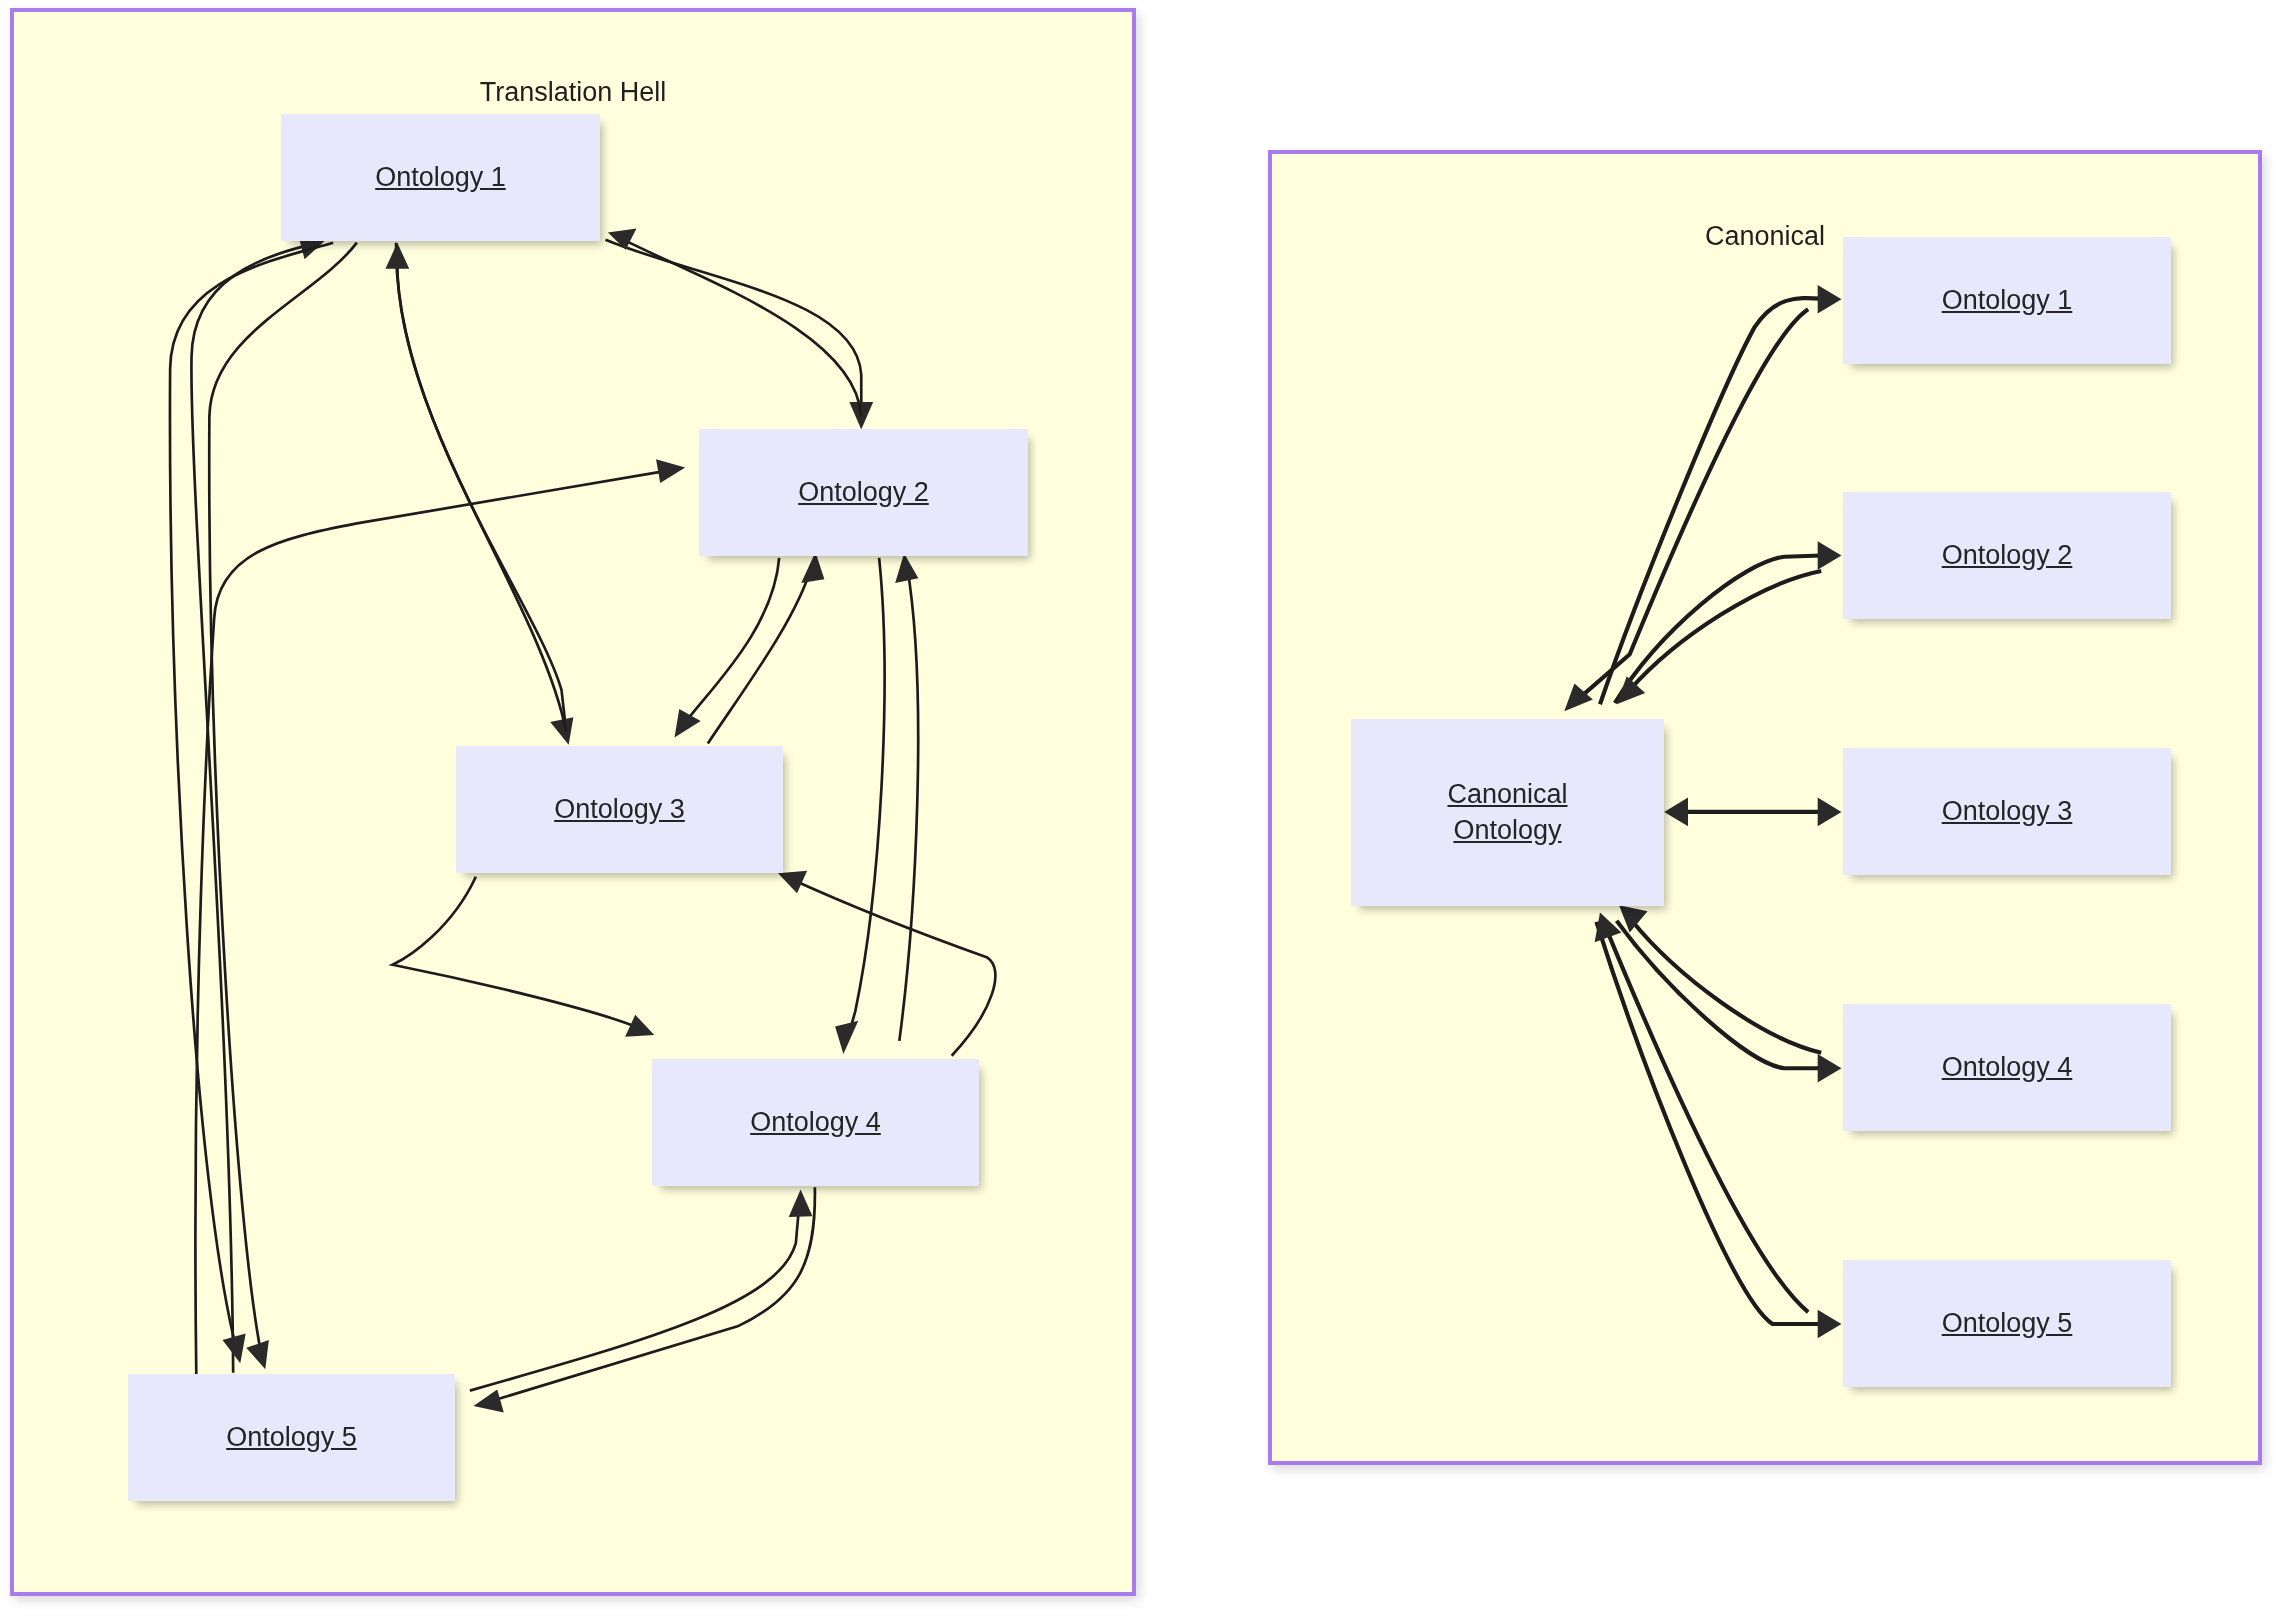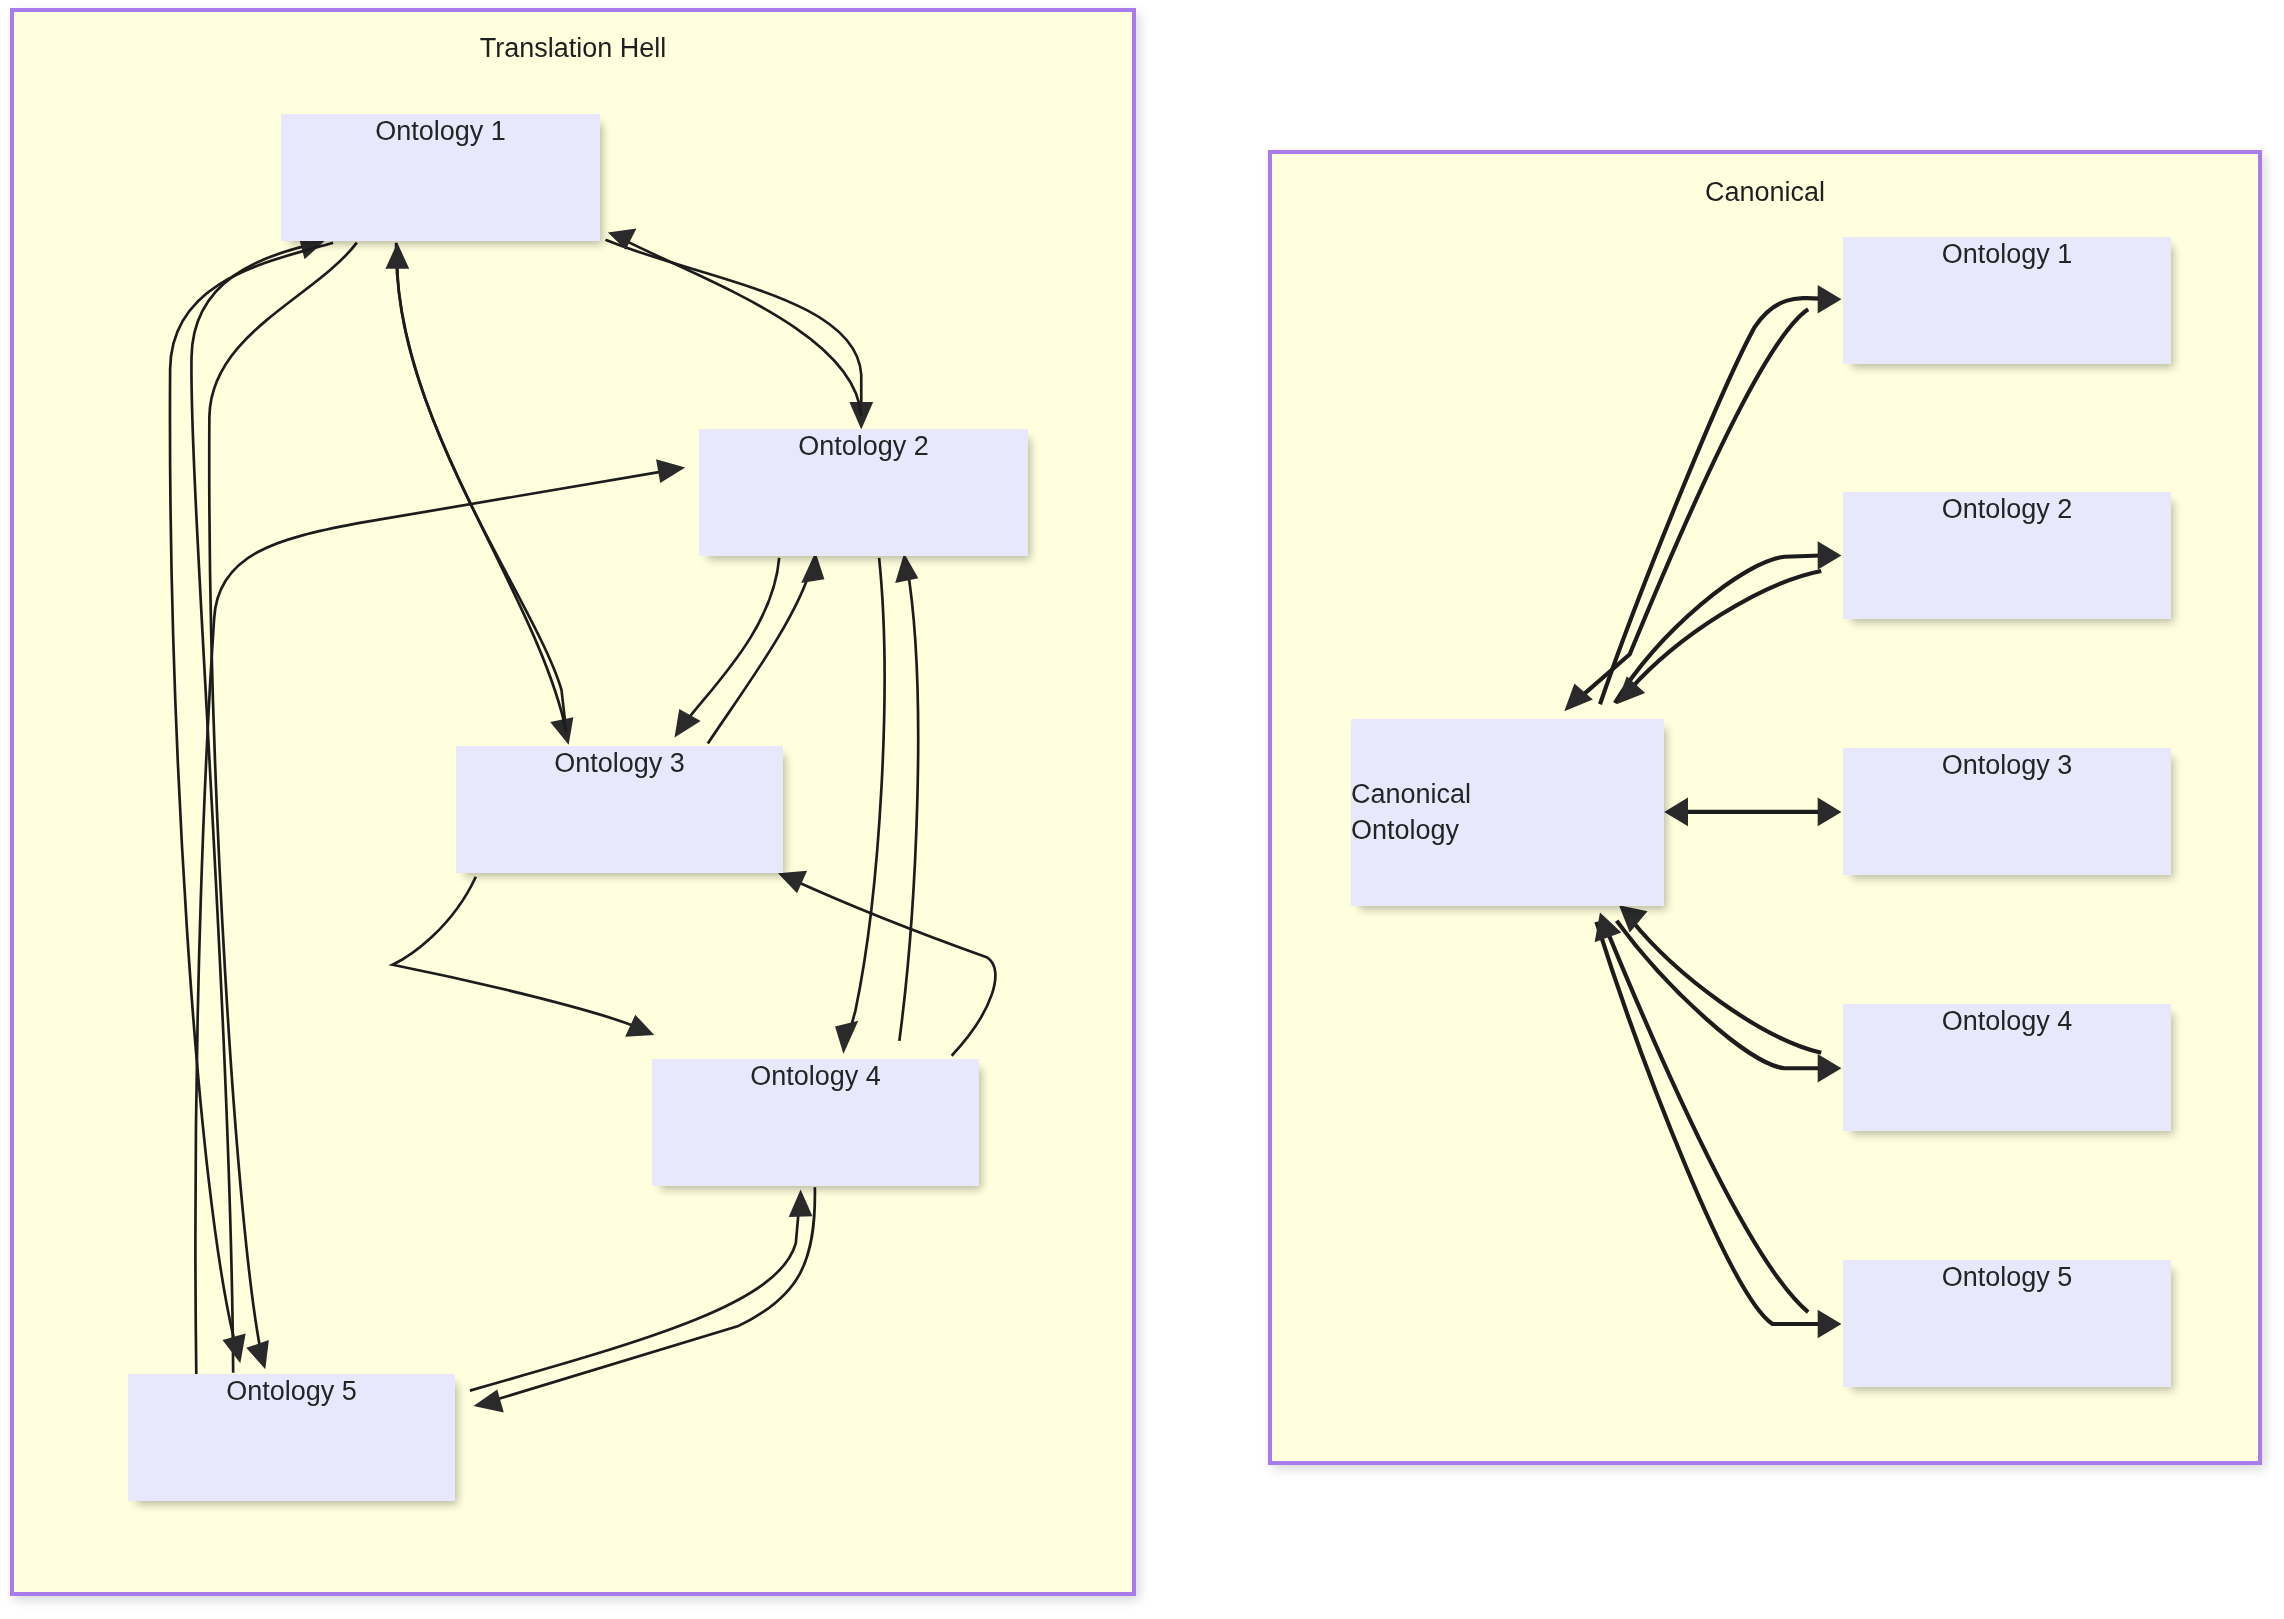--- a/index.html
+++ b/index.html
@@ -29,34 +29,36 @@
     position: absolute;
     left: 0;
     right: 0;
     text-align: center;
     color: #1f1f1f;
     font-size: 27px;
     font-family: "Liberation Sans", sans-serif;
     line-height: 1.1;
     white-space: nowrap;
     pointer-events: none;
+    margin-top: 44px;
   }
   .node {
     position: absolute;
     background: #e8e8fd;
     color: #242424;
     font-size: 27px;
     font-family: "Liberation Sans", sans-serif;
     display: flex;
-    align-items: flex-start;
+    align-items: center;
     justify-content: center;
     text-align: center;
     line-height: 1.32;
     box-shadow: 5.4px 6.5px 8.3px -2.4px rgba(0,0,0,0.28);
     box-sizing: border-box;
+    text-decoration: underline;
   }
   .node span { display: block; }
   svg.edges {
     position: absolute;
     left: 0;
     top: 0;
     width: 2284px;
     height: 1619px;
     overflow: visible;
     pointer-events: none;

